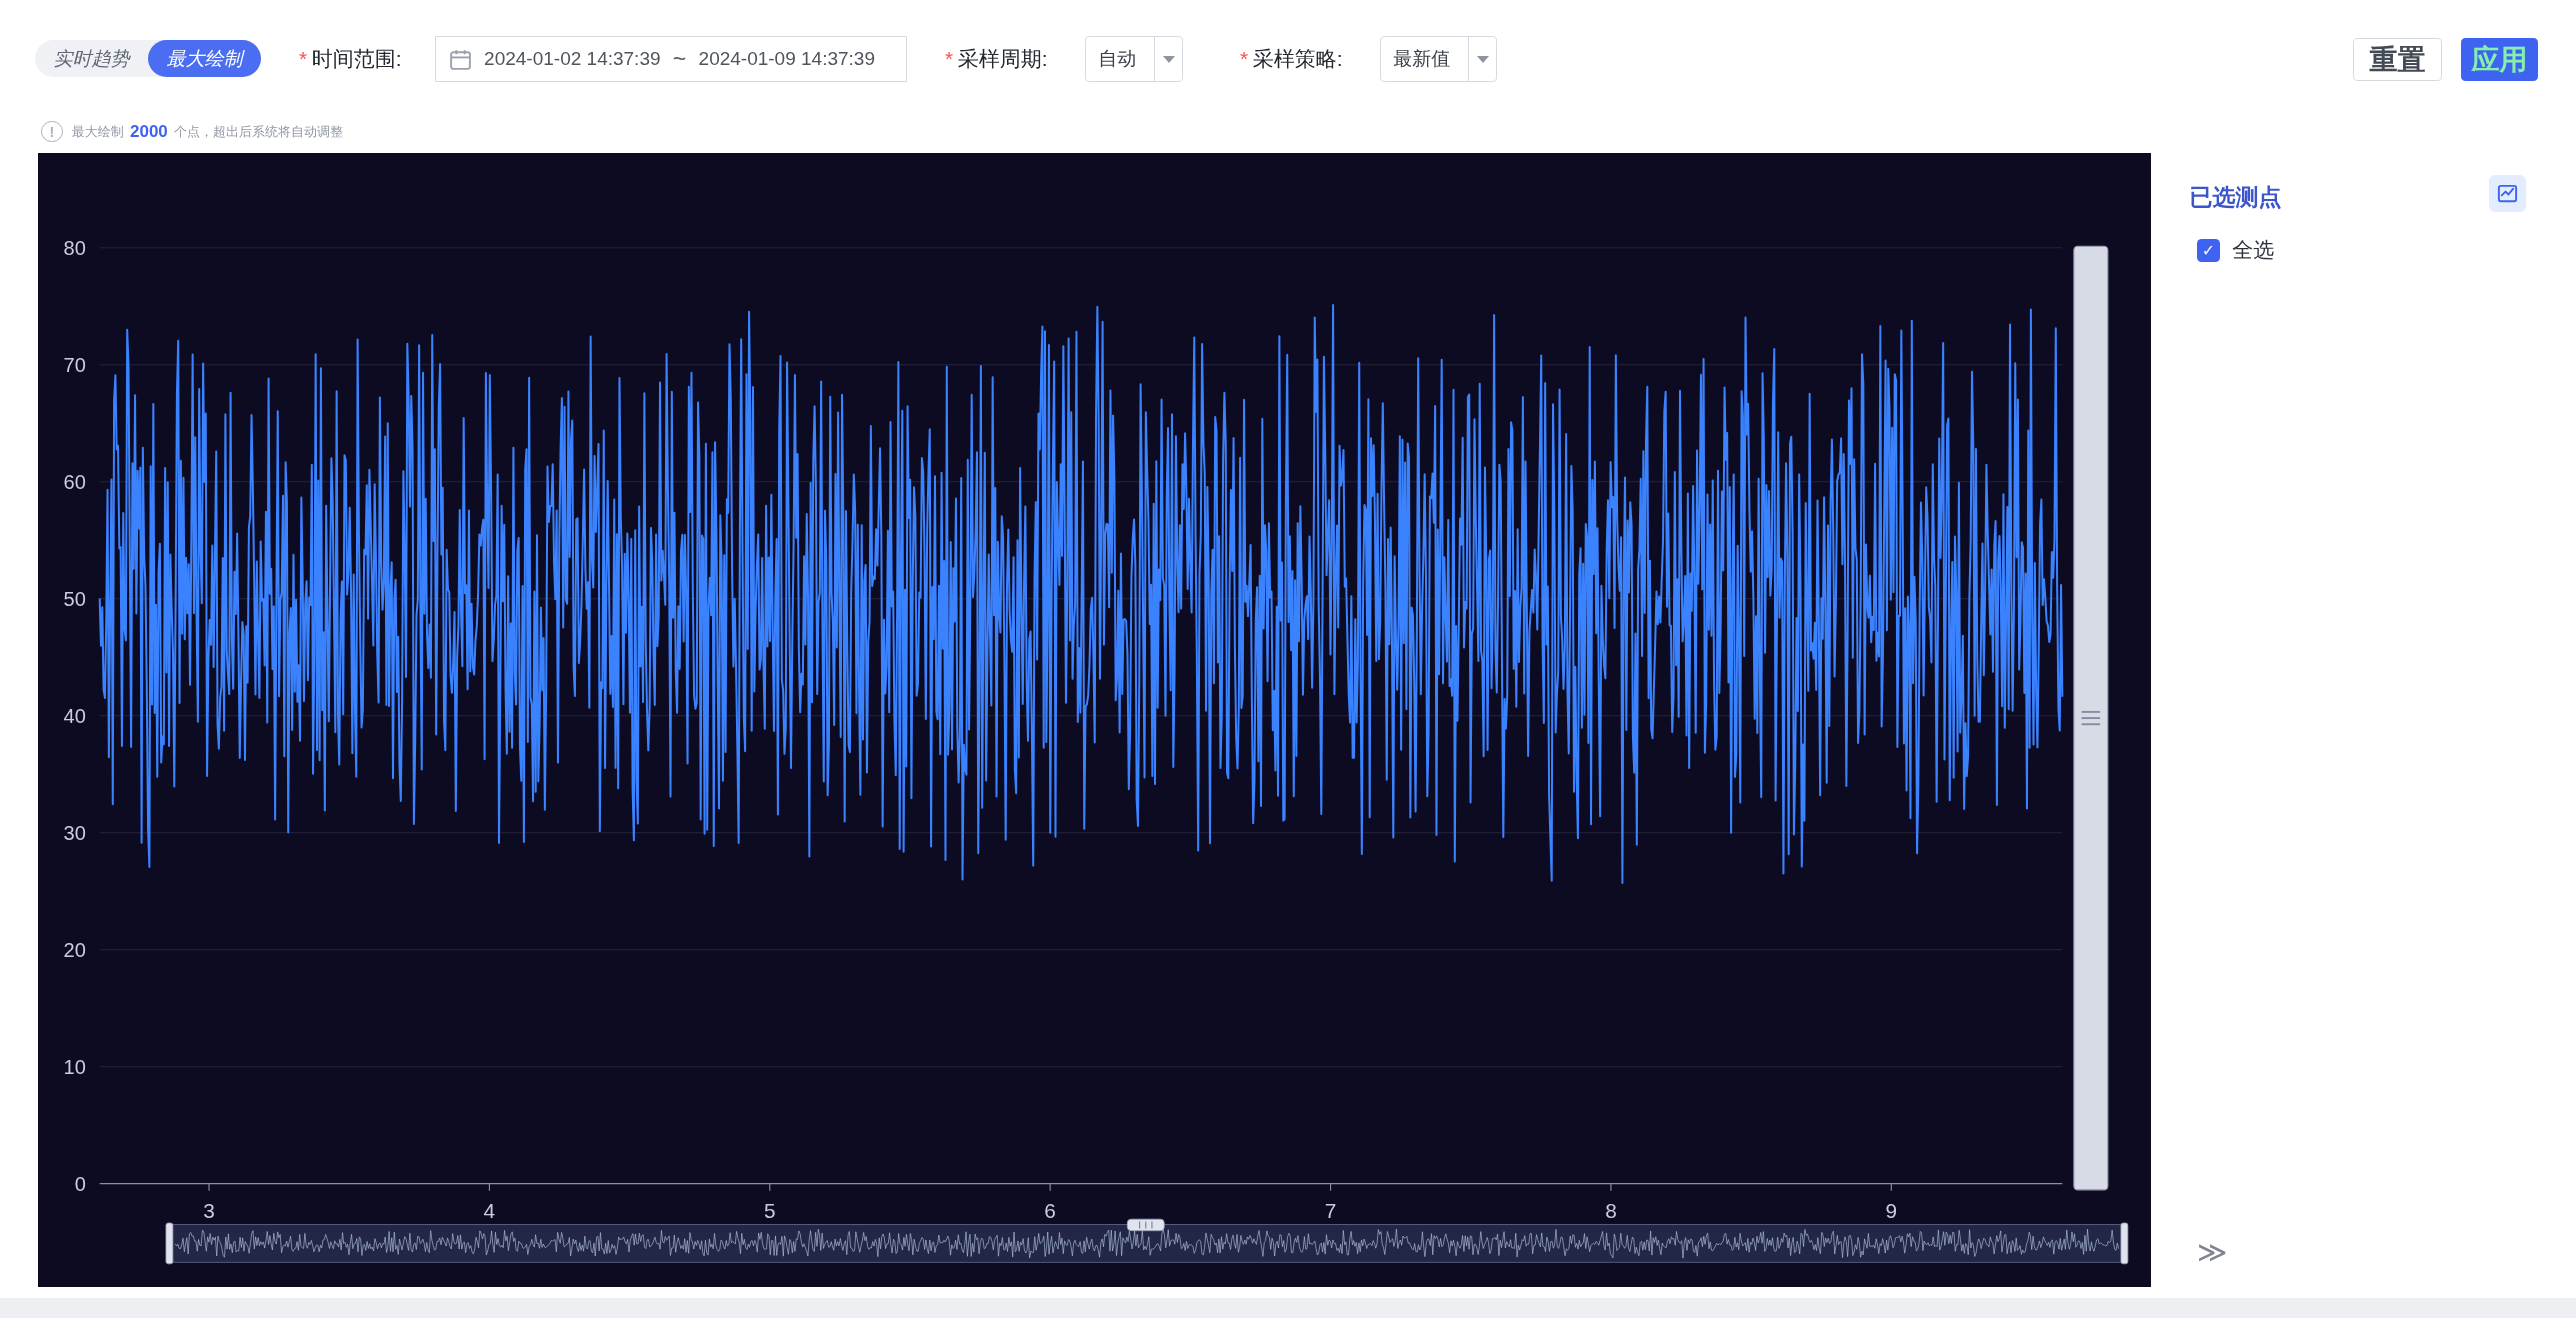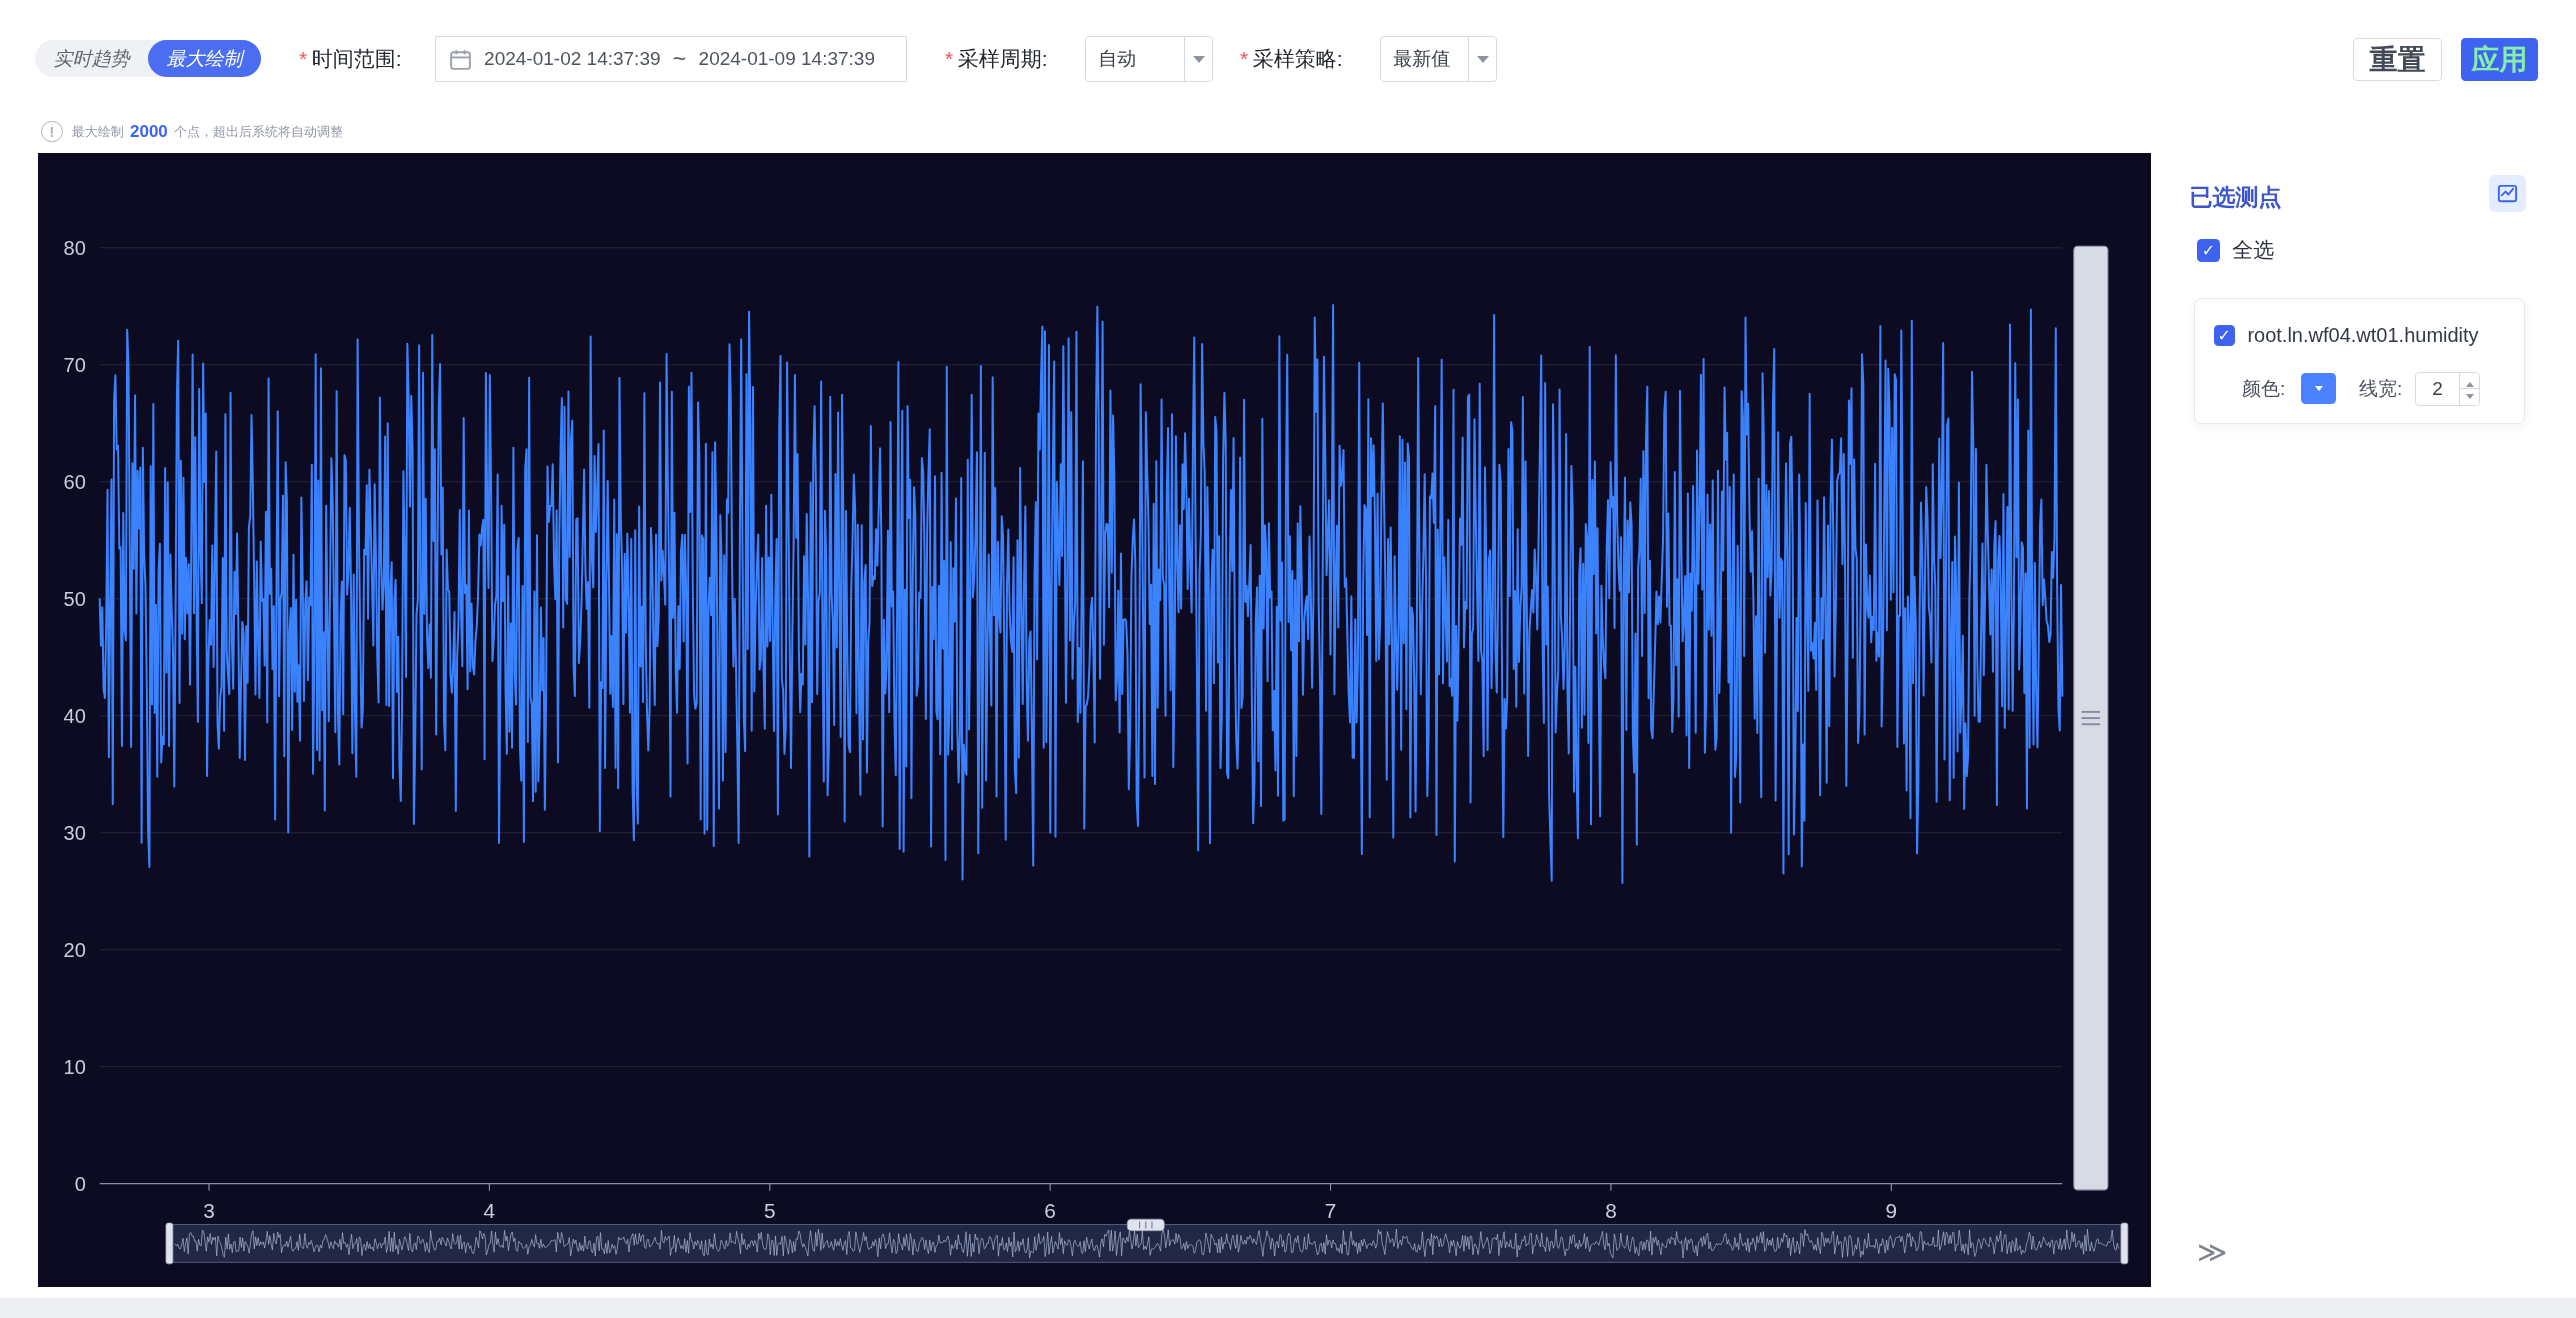--- a/index.html
+++ b/index.html
@@ -98,21 +98,21 @@
         </svg>
       </span>
       <span class="date-text">2024-01-02 14:37:39</span>
       <span class="date-sep">~</span>
       <span class="date-text">2024-01-09 14:37:39</span>
     </div>
 
     <div class="toolbar-label" style="left:945px">
       <span class="req">*</span><span>采样周期:</span>
     </div>
-    <div class="select" style="left:1085px;width:128px">
+    <div class="select" style="left:1085px;width:98px">
       <span class="select-value">自动</span>
       <span class="select-arrow">
           <i class="tri-down"></i>
         </span>
     </div>
 
     <div class="toolbar-label" style="left:1240px">
       <span class="req">*</span><span>采样策略:</span>
     </div>
     <div class="select" style="left:1380px;width:117px">
@@ -195,43 +195,19 @@
         <rect x="3" y="4" width="18" height="16" rx="2"></rect>
         <polyline points="6,14 10,10 13,13 18,7"></polyline>
       </svg>
     </button>
 
     <div class="sp-selectall">
       <span class="cb"></span>
       <span class="sp-selectall-label">全选</span>
     </div>
 
-    <div class="point-card">
-      <div class="pc-row1">
-        <span class="cb small"></span>
-        <span class="pc-name">root.ln.wf04.wt01.humidity</span>
-      </div>
-      <div class="pc-row2">
-        <span class="pc-lbl lbl-color">颜色:</span>
-        <span class="color-select" style="background: rgb(76, 130, 255);">
-            <i class="tri-down tiny white"></i>
-          </span>
-        <span class="pc-lbl lbl-width">线宽:</span>
-        <span class="num-input">
-          <span class="num-val">2</span>
-          <span class="spin">
-            <button class="spin-btn">
-                <i class="tri-up tiny"></i>
-              </button>
-            <button class="spin-btn">
-                <i class="tri-down tiny"></i>
-              </button>
-          </span>
-        </span>
-      </div>
-    </div>
 
     <div class="collapse">≫</div>
   </div>
 
   <div class="bottom-strip"></div>
 </div>
 
 
 </body></html>

